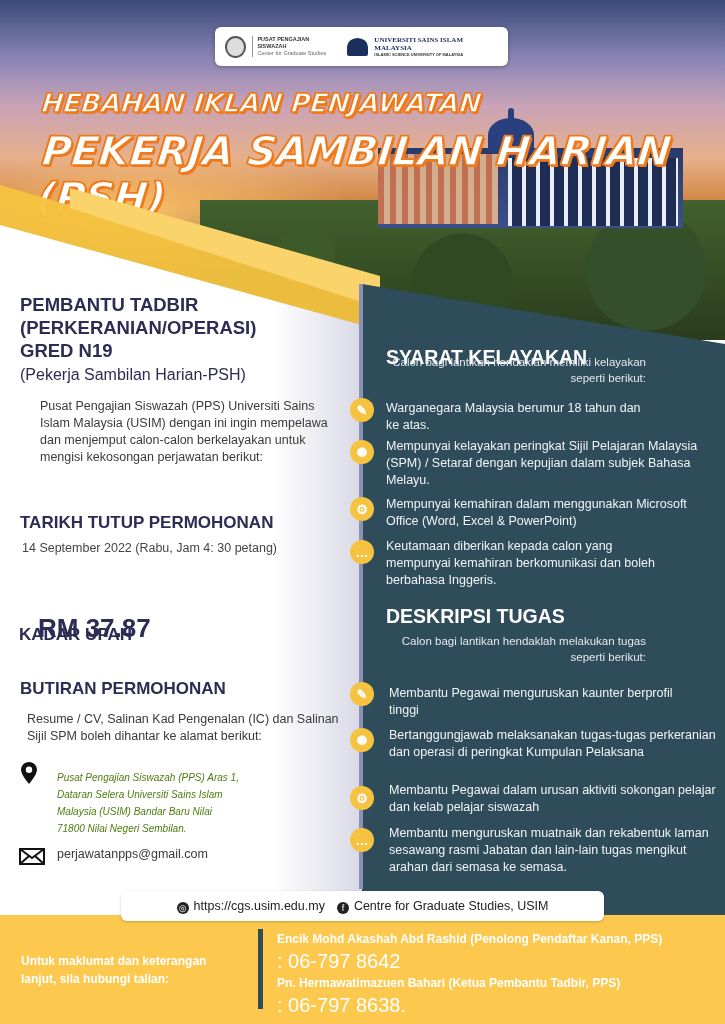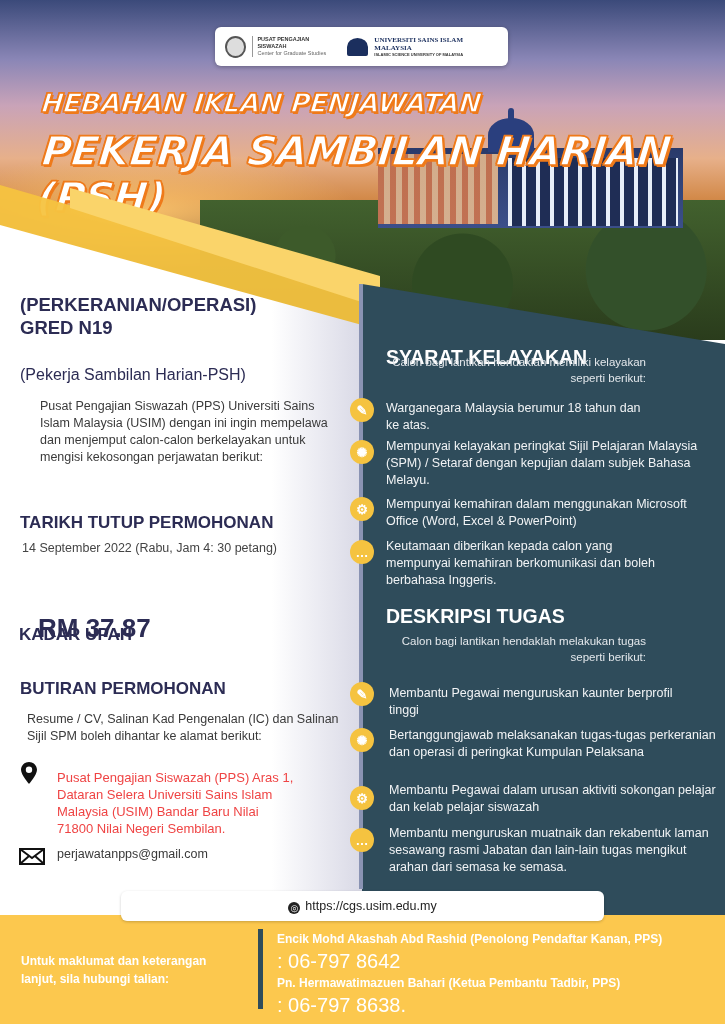--- a/index.html
+++ b/index.html
@@ -51,21 +51,21 @@
   .dark-panel { position: absolute; left: 362px; top: 284px; width: 363px; height: 640px; background: #2f4c5b;
     clip-path: polygon(0 0, 363px 60px, 363px 640px, 0 640px); }
   .dark-edge { position: absolute; left: 359px; top: 284px; width: 4px; height: 605px; background: #8a93b3; }
   .job-title { position: absolute; left: 20px; top: 293px; font-size: 18.5px; font-weight: bold; line-height: 23px; color: #2c2c54; }
   .job-sub { position: absolute; left: 20px; top: 366px; font-size: 16px; color: #2c2c54; }
   .intro { position: absolute; left: 40px; top: 398px; width: 305px; font-size: 12.5px; line-height: 17px; color: #3a3a3a; }
   .sec-h { position: absolute; font-size: 17px; font-weight: bold; color: #2c2c54; }
   .date { position: absolute; left: 22px; top: 541px; font-size: 12.5px; color: #444; }
   .rate { position: absolute; left: 38px; top: 613px; font-size: 26px; font-weight: bold; color: #2c2c54; }
   .btr-text { position: absolute; left: 27px; top: 711px; width: 330px; font-size: 12.5px; line-height: 17px; color: #3a3a3a; }
-  .addr { position: absolute; left: 57px; top: 769px; font-size: 13px; line-height: 17px; color: #ef4444; }
+  .addr { position: absolute; left: 57px; top: 769px; font-size: 10px; line-height: 17px; color: #4d7c0f; font-style: italic; }
   .pin { position: absolute; left: 21px; top: 762px; width: 16px; height: 22px; }
   .mail-ic { position: absolute; left: 19px; top: 848px; width: 26px; height: 17px; }
   .email { position: absolute; left: 57px; top: 847px; font-size: 12.5px; color: #3a3a3a; }
 
   
   .r-h { position: absolute; left: 386px; font-size: 19.5px; font-weight: bold; color: #fff; }
   .r-intro { position: absolute; left: 386px; font-size: 11.5px; line-height: 16px; color: #e4e8ec; text-align: right; }
   .r-item { position: absolute; left: 386px; width: 330px; font-size: 12.5px; line-height: 17px; color: #f1f3f5; }
   .bullet { position: absolute; left: 350px; width: 24px; height: 24px; border-radius: 50%; background: #f5c340;
     display: flex; align-items: center; justify-content: center; color: #fff; font-size: 13px; font-weight: bold; }
@@ -113,20 +113,21 @@
   <div class="title1">HEBAHAN IKLAN PENJAWATAN</div>
   <div class="title2">PEKERJA SAMBILAN HARIAN (PSH)</div>
 
   <div class="stripe-a"></div>
   <div class="white-panel"></div>
   <div class="stripe-b"></div>
   <div class="dark-panel"></div>
   <div class="dark-edge"></div>
 
   <div class="job-title">
+    <div>PEMBANTU TADBIR</div>
     <div>(PERKERANIAN/OPERASI)</div>
     <div>GRED N19</div>
   </div>
   <div class="job-sub">(Pekerja Sambilan Harian-PSH)</div>
   <div class="intro">Pusat Pengajian Siswazah (PPS) Universiti Sains Islam Malaysia (USIM) dengan ini ingin mempelawa dan menjemput calon-calon berkelayakan untuk mengisi kekosongan perjawatan berikut:</div>
 
   <div class="sec-h" style="left:20px;top:513px;">TARIKH TUTUP PERMOHONAN</div>
   <div class="date">14 September 2022 (Rabu, Jam 4: 30 petang)</div>
 
   <div class="sec-h" style="left:19px;top:625px;">KADAR UPAH</div>
@@ -178,20 +179,21 @@
   <div class="bullet" style="top:786px;">⚙</div>
   <div class="r-item" style="left:389px;top:782px;">Membantu Pegawai dalam urusan aktiviti sokongan pelajar dan kelab pelajar siswazah</div>
 
   <div class="bullet" style="top:828px;">…</div>
   <div class="r-item" style="left:389px;top:825px;">Membantu menguruskan muatnaik dan rekabentuk laman sesawang rasmi Jabatan dan lain-lain tugas mengikut arahan dari semasa ke semasa.</div>
 
   <div class="footer"></div>
 
   <div class="linkbar">
     <span><span class="ic">◎</span><span>https://cgs.usim.edu.my</span></span>
+    <span><span class="ic">f</span><span>Centre for Graduate Studies, USIM</span></span>
   </div>
 
   <div class="f-left">
     <div>Untuk maklumat dan keterangan</div>
     <div>lanjut, sila hubungi talian:</div>
   </div>
   <div class="f-bar"></div>
   <div class="f-name" style="top:932px;">Encik Mohd Akashah Abd Rashid (Penolong Pendaftar Kanan, PPS)</div>
   <div class="f-phone" style="top:950px;">: 06-797 8642</div>
   <div class="f-name" style="top:976px;">Pn. Hermawatimazuen Bahari (Ketua Pembantu Tadbir, PPS)</div>

